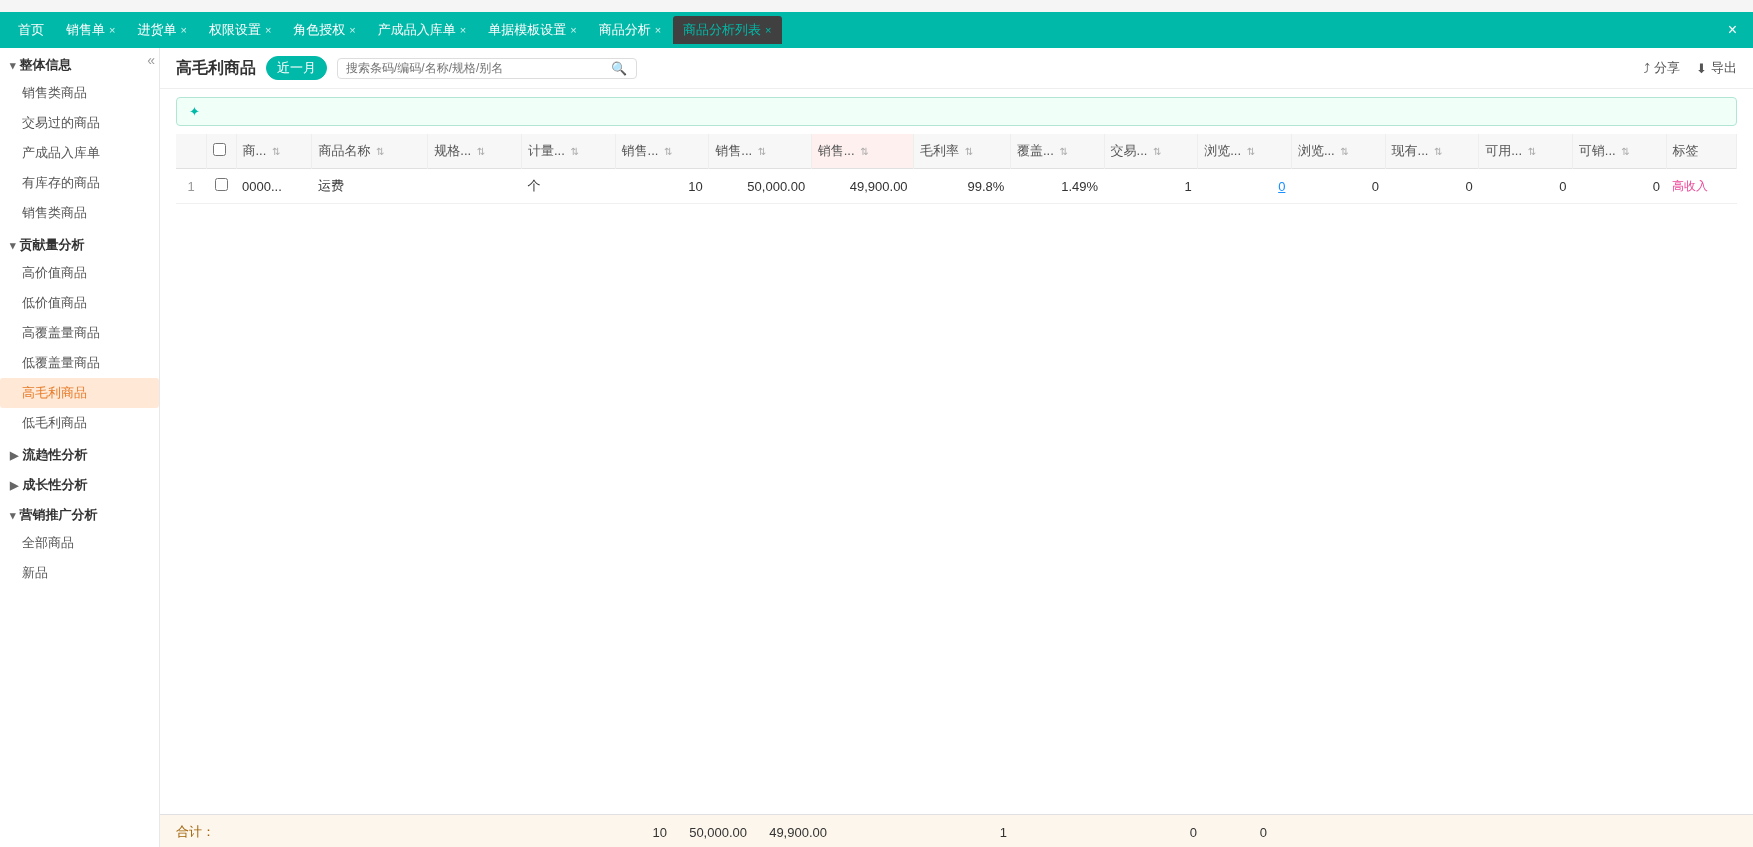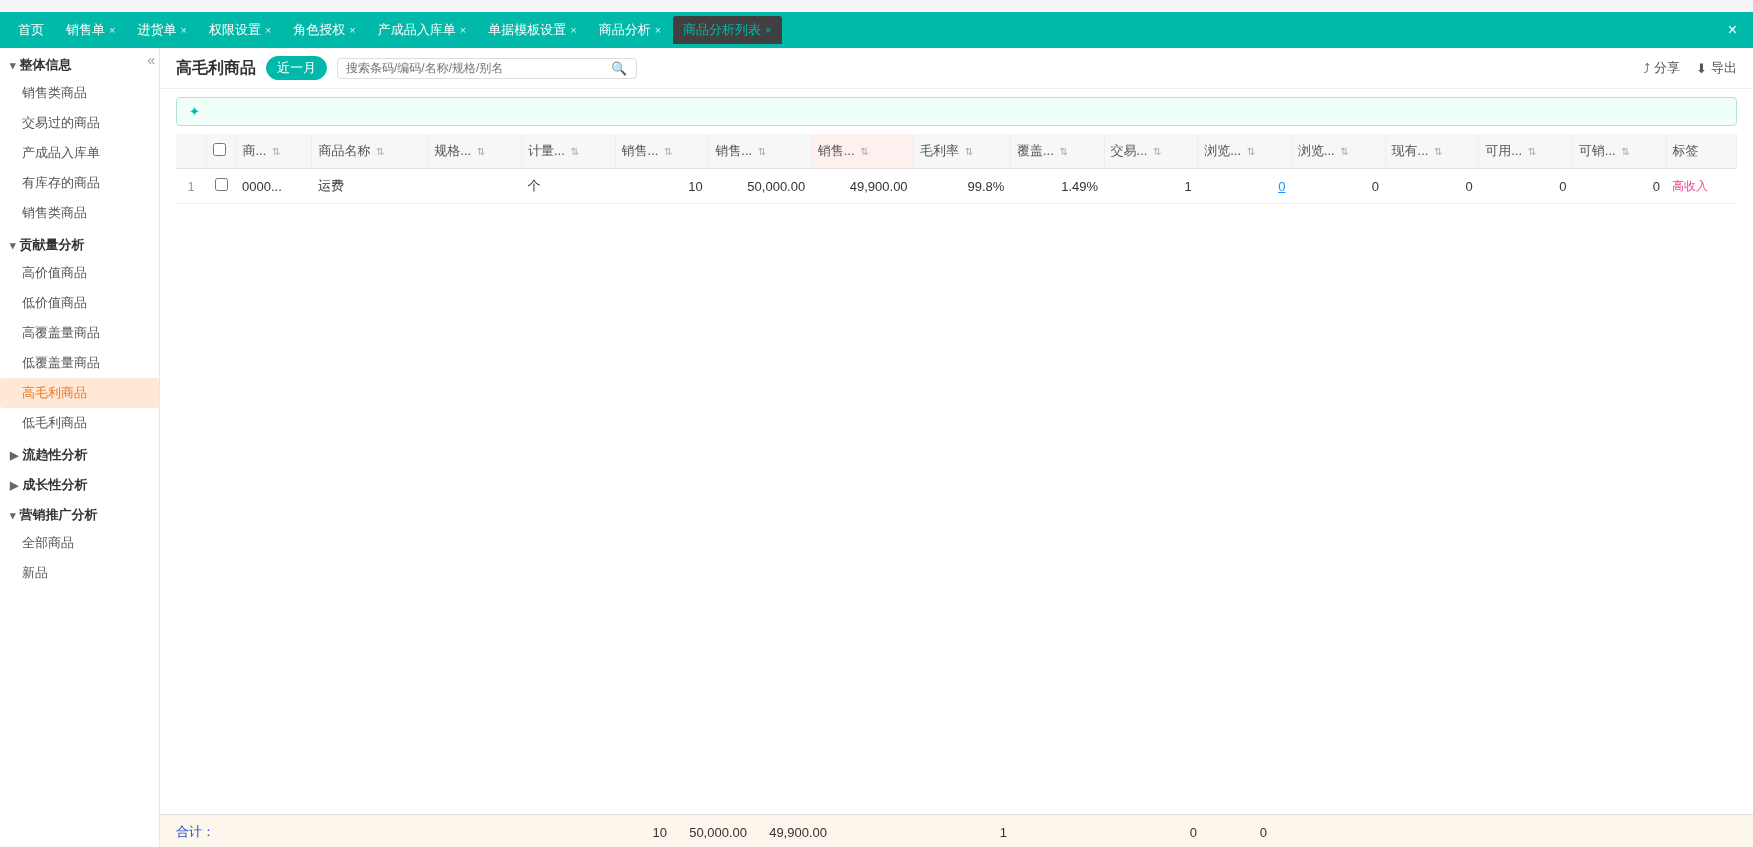--- a/index.html
+++ b/index.html
@@ -218,21 +218,21 @@
     .table-footer {
       background: #fdf6ec;
       border-top: 1px solid #e0e0e0;
       padding: 8px 16px;
       display: flex;
       align-items: center;
       gap: 0;
       font-size: 13px;
       color: #333;
     }
-    .footer-label { color: #1d4ed8; margin-right: 8px; }
+    .footer-label { color: #a16207; margin-right: 8px; }
     .footer-cell {
       padding: 0 6px;
       min-width: 80px;
       text-align: right;
     }
 
     
     .bottom-scrollbar {
       height: 10px;
       background: #f0f0f0;

